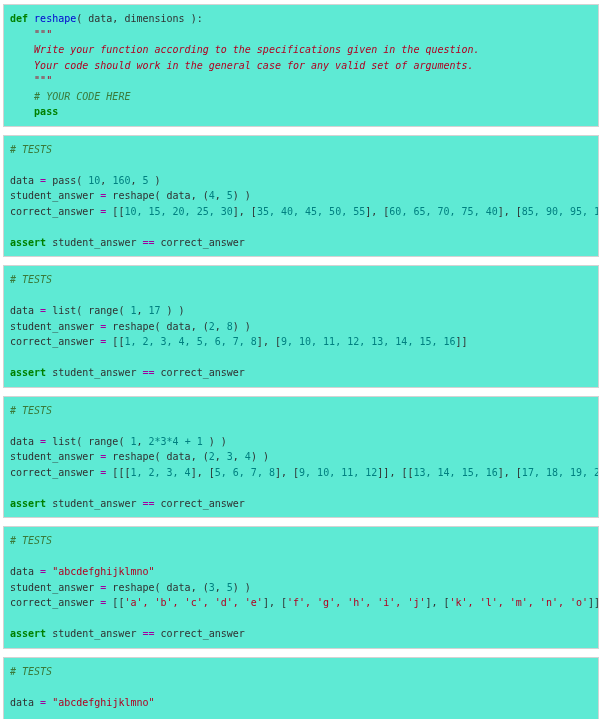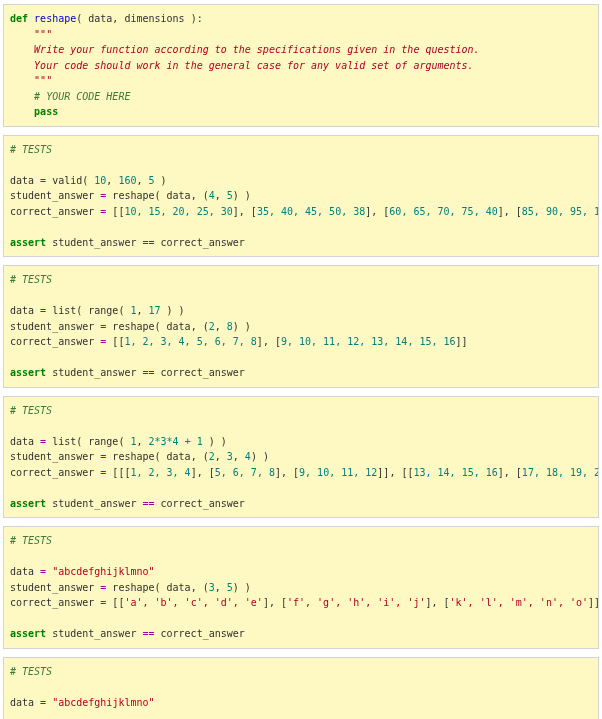--- a/index.html
+++ b/index.html
@@ -8,21 +8,21 @@
     background: #ffffff;
     font-family: Menlo, Consolas, "DejaVu Sans Mono", monospace;
     font-size: 10px;
     line-height: 1.55;
     color: #303030;
   }
   .cell {
     border: 1px solid #d3d3d3;
     margin: 4px 3px 8px 3px;
     padding: 6px 6px 6px 6px;
-    background: #fef9c3;
+    background: #5eead4;
     overflow-x: auto;
   }
   pre {
     margin: 0;
     white-space: pre;
   }
   .kw   { color: #008000; font-weight: bold; }   
   .fn   { color: #0000d0; }                       
   .op   { color: #a000a0; }                       
   .num  { color: #008080; }                       
@@ -39,23 +39,23 @@
     <span class="doc">Write your function according to the specifications given in the question.</span>
     <span class="doc">Your code should work in the general case for any valid set of arguments.</span>
     <span class="doc">"""</span>
     <span class="com"># YOUR CODE HERE</span>
     <span class="kw">pass</span></pre>
 </div>
 
 <div class="cell">
 <pre><span class="com"># TESTS</span>
 
-<span>data </span><span class="op">=</span><span> valid( </span><span class="num">10</span><span>, </span><span class="num">160</span><span>, </span><span class="num">5</span><span> )</span>
+<span>data </span><span class="op">=</span><span> pass( </span><span class="num">10</span><span>, </span><span class="num">160</span><span>, </span><span class="num">5</span><span> )</span>
 <span>student_answer </span><span class="op">=</span><span> reshape( data, (</span><span class="num">4</span><span>, </span><span class="num">5</span><span>) )</span>
-<span>correct_answer </span><span class="op">=</span><span> [[</span><span class="num">10, 15, 20, 25, 30</span><span>], [</span><span class="num">35, 40, 45, 50, 38</span><span>], [</span><span class="num">60, 65, 70, 75, 40</span><span>], [</span><span class="num">85, 90, 95, 100, 105</span>
+<span>correct_answer </span><span class="op">=</span><span> [[</span><span class="num">10, 15, 20, 25, 30</span><span>], [</span><span class="num">35, 40, 45, 50, 55</span><span>], [</span><span class="num">60, 65, 70, 75, 40</span><span>], [</span><span class="num">85, 90, 95, 100, 105</span>
 
 <span class="kw">assert</span><span> student_answer </span><span class="op">==</span><span> correct_answer</span></pre>
 </div>
 
 <div class="cell">
 <pre><span class="com"># TESTS</span>
 
 <span>data </span><span class="op">=</span><span> list( range( </span><span class="num">1</span><span>, </span><span class="num">17</span><span> ) )</span>
 <span>student_answer </span><span class="op">=</span><span> reshape( data, (</span><span class="num">2</span><span>, </span><span class="num">8</span><span>) )</span>
 <span>correct_answer </span><span class="op">=</span><span> [[</span><span class="num">1, 2, 3, 4, 5, 6, 7, 8</span><span>], [</span><span class="num">9, 10, 11, 12, 13, 14, 15, 16</span><span>]]</span>

